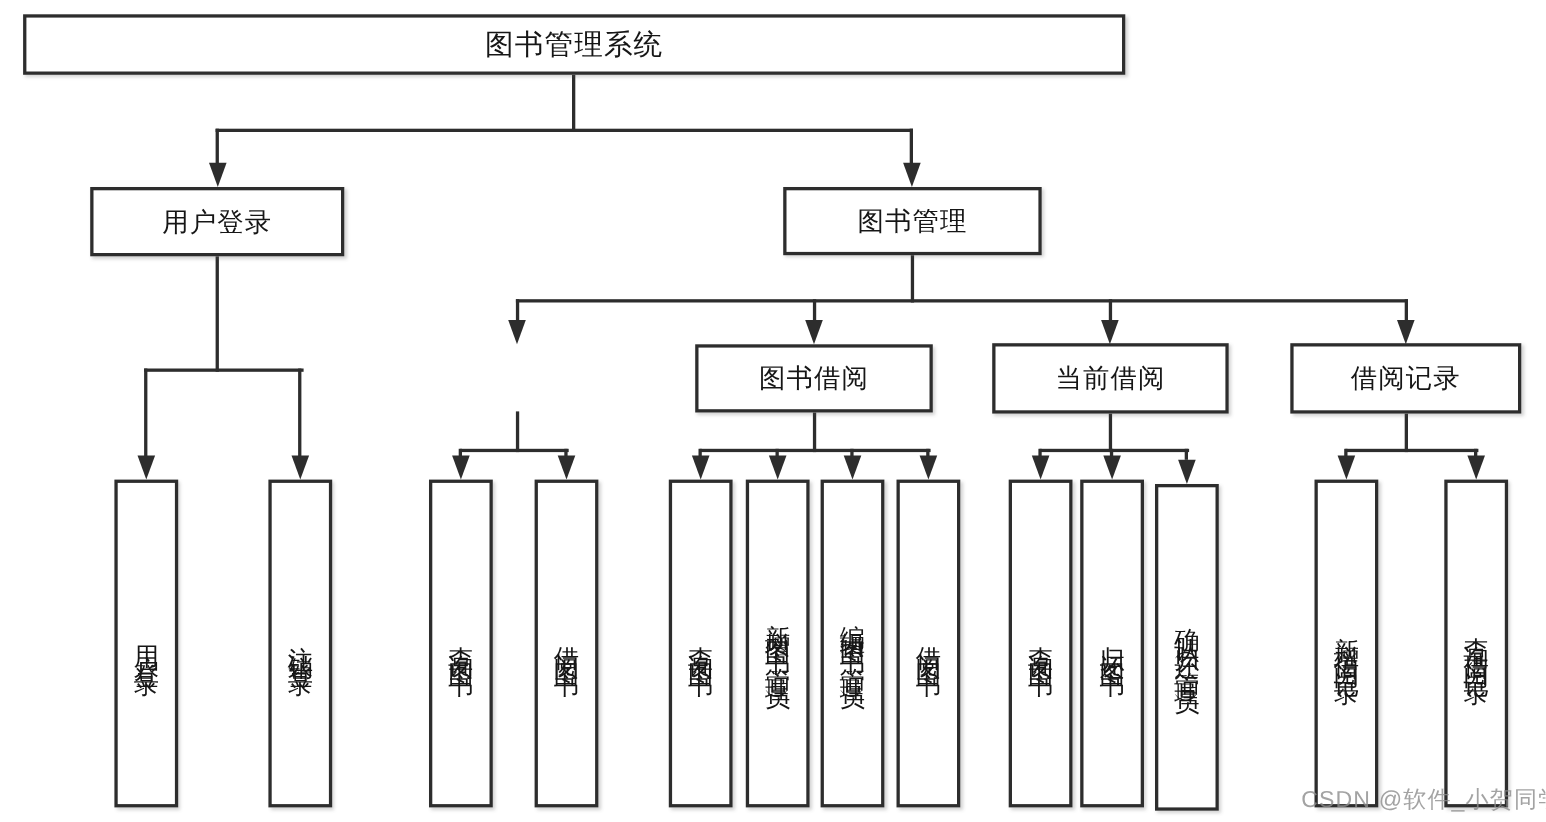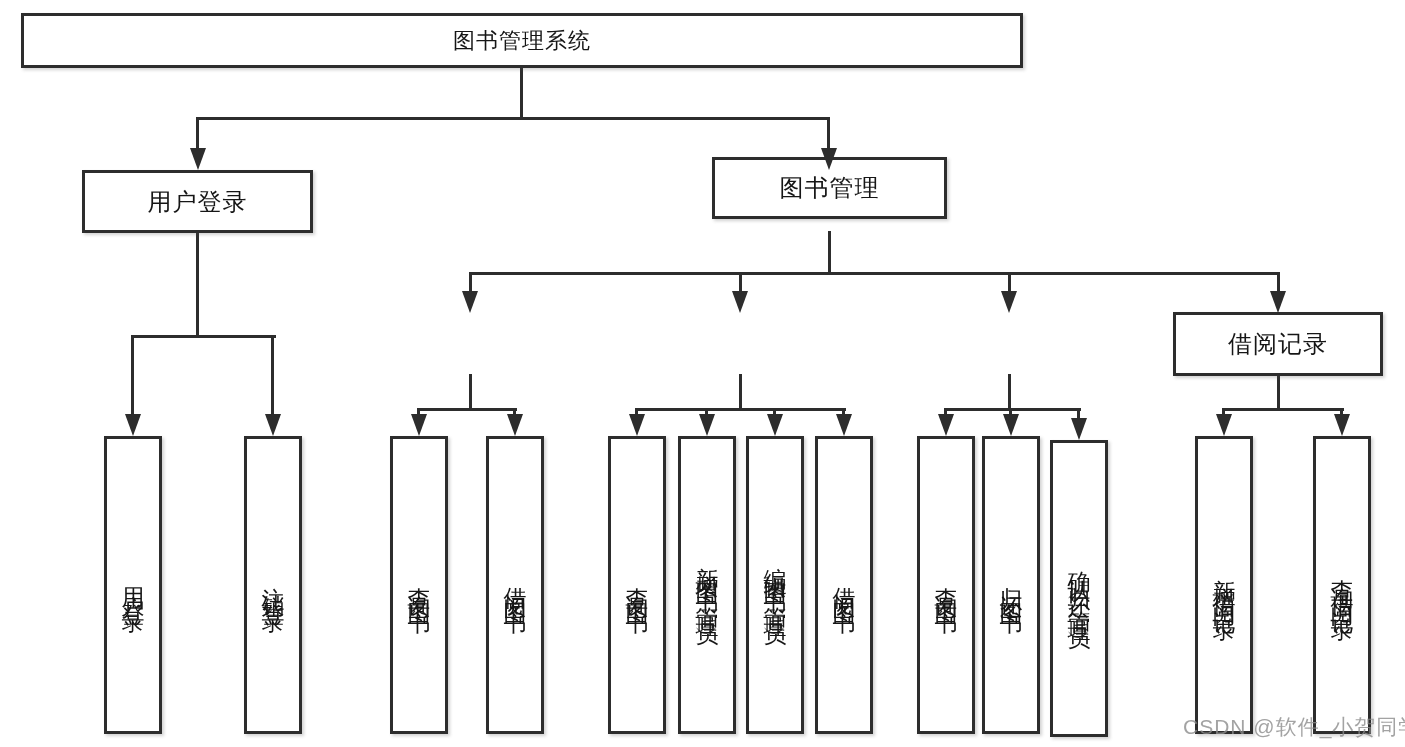--- a/index.html
+++ b/index.html
@@ -14,21 +14,21 @@
     border: 3px solid #2d2d2d;
     display: flex;
     align-items: center;
     justify-content: center;
     color: #161616;
     font-size: 24px;
     letter-spacing: 1px;
     box-shadow: 2px 2px 3px rgba(80,80,80,0.25);
     z-index: 2;
   }
-  .box.root { font-size: 22px; }
+  .box.root { font-size: 26px; }
 
   
   .leaf {
     position: absolute;
     width: 58px;
     height: 298px;
     background: #ffffff;
     border: 3px solid #2d2d2d;
     display: flex;
     align-items: center;
@@ -84,21 +84,21 @@
   <div class="v" style="left:520px; top:66px; height:54px;"></div>
   <div class="h" style="left:196px; top:117px; width:634px;"></div>
   <div class="v" style="left:196px; top:117px; height:34px;"></div>
   <div class="v" style="left:827px; top:117px; height:34px;"></div>
   <div class="arr" style="left:190px; top:148px;"></div>
   <div class="arr" style="left:821px; top:148px;"></div>
 
   <div class="box" style="left:82px; top:170px; width:231px; height:63px;">
     <span>用户登录</span>
   </div>
-  <div class="box" style="left:712px; top:157px; width:235px; height:62px;text-align:center;">
+  <div class="box" style="left:712px; top:170px; width:235px; height:62px;text-align:center;">
     <span>图书管理</span>
   </div>
 
   <div class="v" style="left:196px; top:231px; height:107px;"></div>
   <div class="h" style="left:131px; top:335px; width:145px;"></div>
   <div class="v" style="left:131px; top:335px; height:83px;"></div>
   <div class="v" style="left:271px; top:335px; height:83px;"></div>
   <div class="arr" style="left:125px; top:414px;"></div>
   <div class="arr" style="left:265px; top:414px;"></div>
 
@@ -106,20 +106,26 @@
   <div class="h" style="left:469px; top:272px; width:811px;"></div>
   <div class="v" style="left:469px; top:272px; height:21px;"></div>
   <div class="v" style="left:739px; top:272px; height:21px;"></div>
   <div class="v" style="left:1008px; top:272px; height:21px;"></div>
   <div class="v" style="left:1277px; top:272px; height:21px;"></div>
   <div class="arr" style="left:462px; top:291px;"></div>
   <div class="arr" style="left:732px; top:291px;"></div>
   <div class="arr" style="left:1001px; top:291px;"></div>
   <div class="arr" style="left:1270px; top:291px;"></div>
 
+  <div class="box" style="left:632px; top:313px; width:216px; height:62px;">
+    <span>图书借阅</span>
+  </div>
+  <div class="box" style="left:902px; top:312px; width:215px; height:64px;">
+    <span>当前借阅</span>
+  </div>
   <div class="box" style="left:1173px; top:312px; width:210px; height:64px;">
     <span>借阅记录</span>
   </div>
 
   <div class="v" style="left:469px; top:374px; height:37px;"></div>
   <div class="h" style="left:418px; top:408px; width:99px;"></div>
   <div class="v" style="left:417px; top:408px; height:10px;"></div>
   <div class="v" style="left:513px; top:408px; height:10px;"></div>
   <div class="arr" style="left:411px; top:414px;"></div>
   <div class="arr" style="left:507px; top:414px;"></div>

